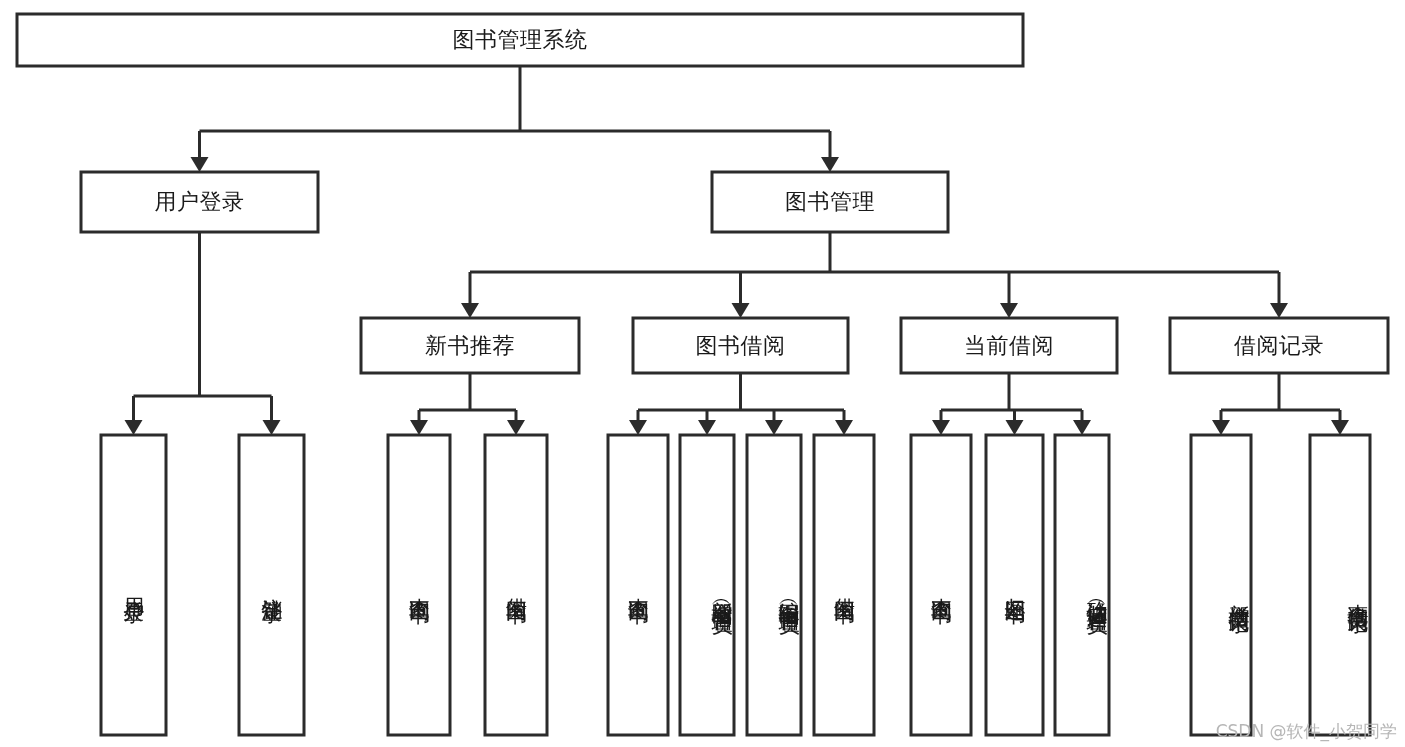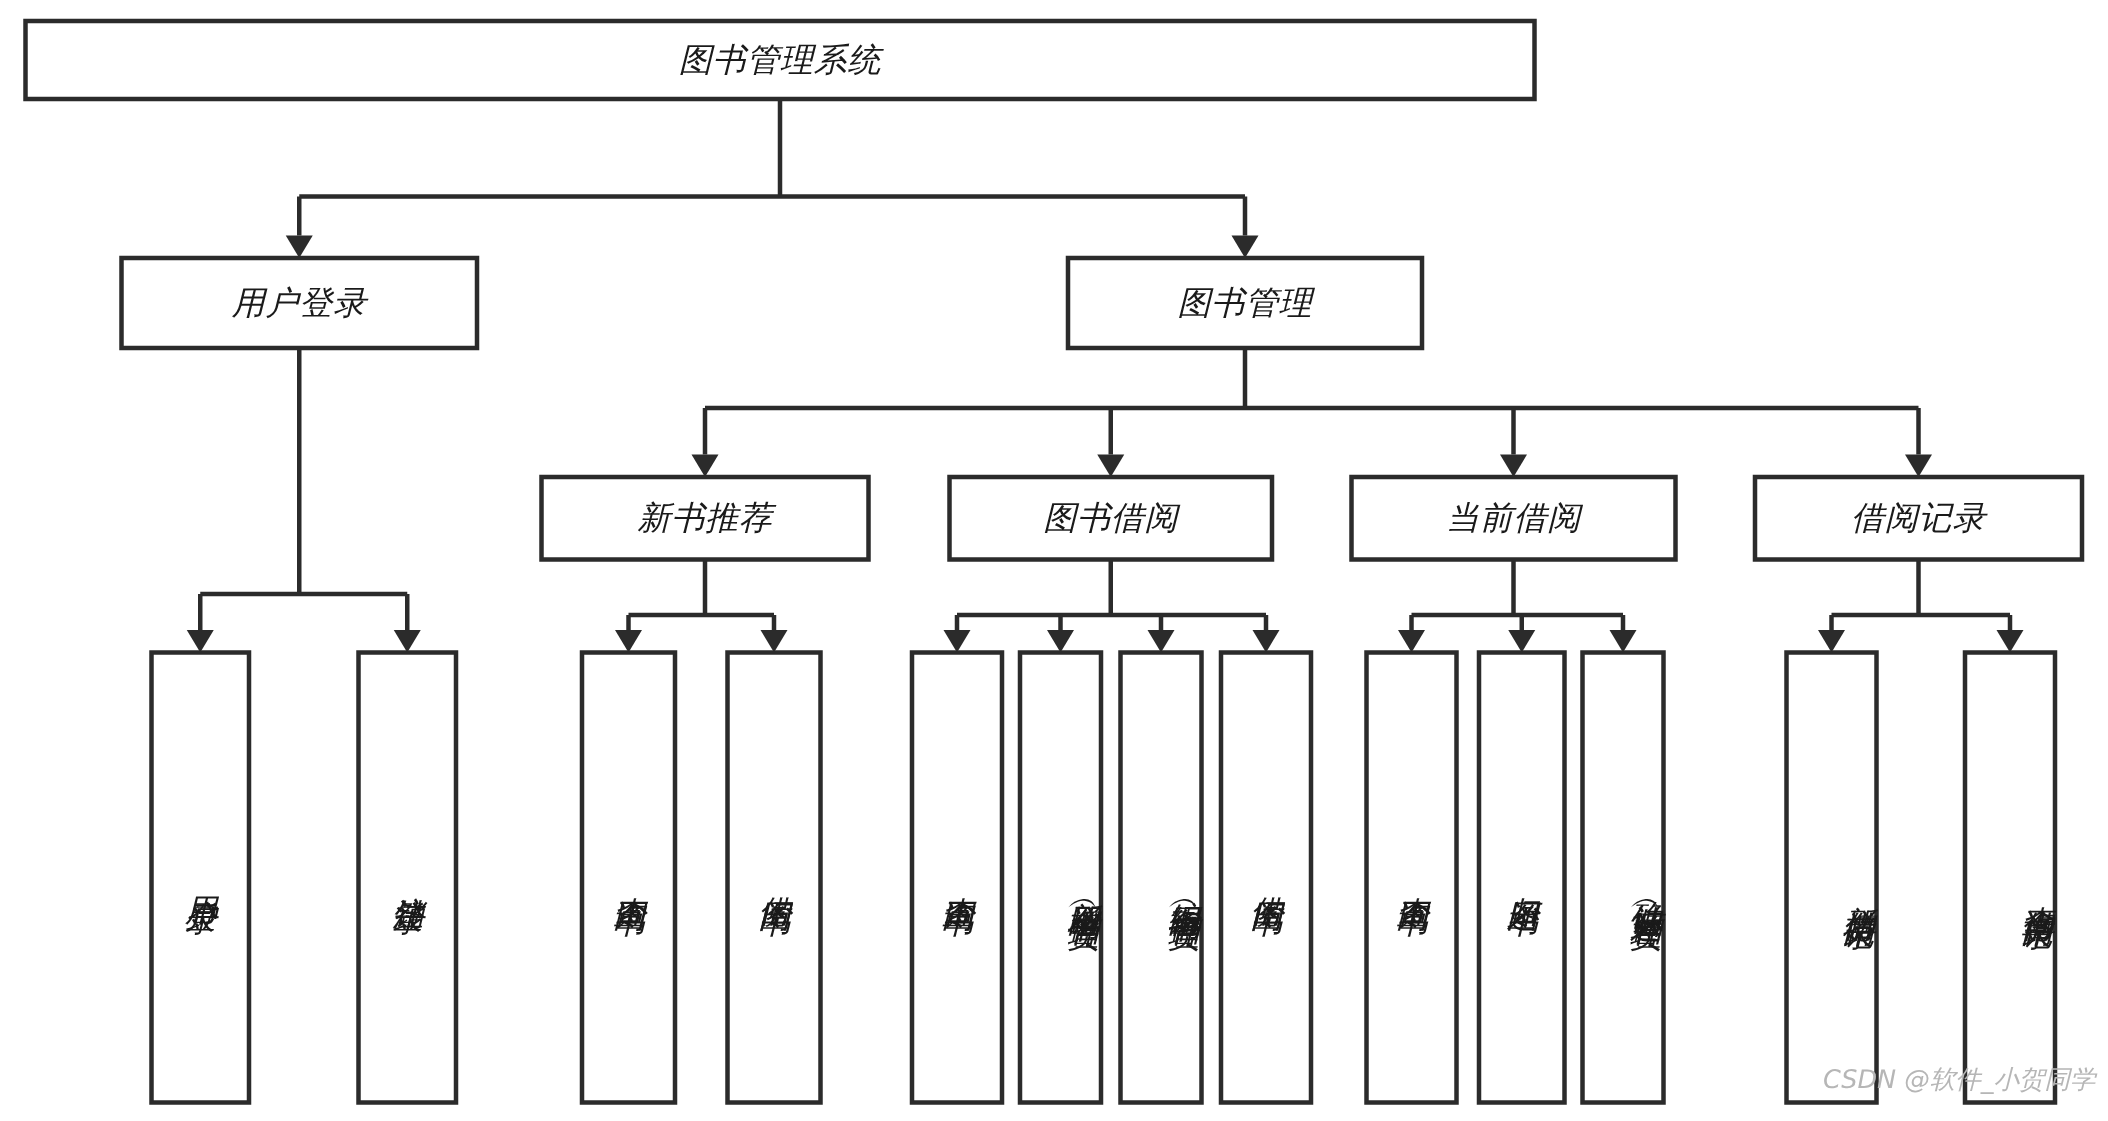--- a/index.html
+++ b/index.html
@@ -10,21 +10,20 @@
   }
   body {
     font-family: "DejaVu Sans", "Liberation Sans", sans-serif;
   }
   #diagram-root {
     position: relative;
     width: 1405px;
     height: 747px;
     background: #ffffff;
     overflow: hidden;
-    font-style: italic;
   }
   svg#tree-svg {
     position: absolute;
     left: 0;
     top: 0;
     width: 1405px;
     height: 747px;
     display: block;
   }
   .node-rect {
@@ -64,21 +63,21 @@
     align-items: flex-start;
     justify-content: center;
     pointer-events: none;
   }
   .leaf-label.center-v {
     align-items: center;
   }
   .watermark {
     position: absolute;
     right: 8px;
-    bottom: 16px;
+    bottom: 4px;
     font-family: "DejaVu Sans", "Liberation Sans", sans-serif;
     font-size: 17px;
     color: #b6b6b6;
     white-space: nowrap;
     user-select: none;
   }
 </style>
 </head>
 <body>
 

